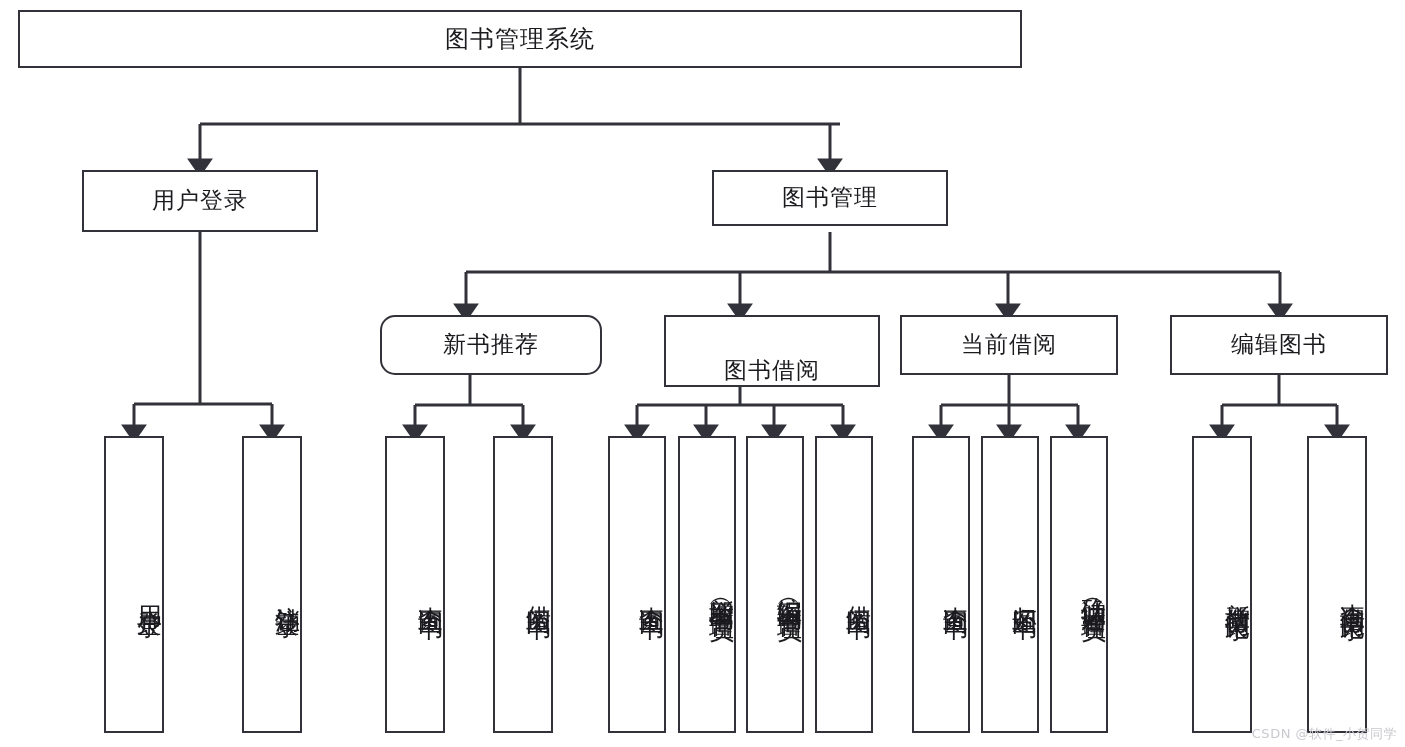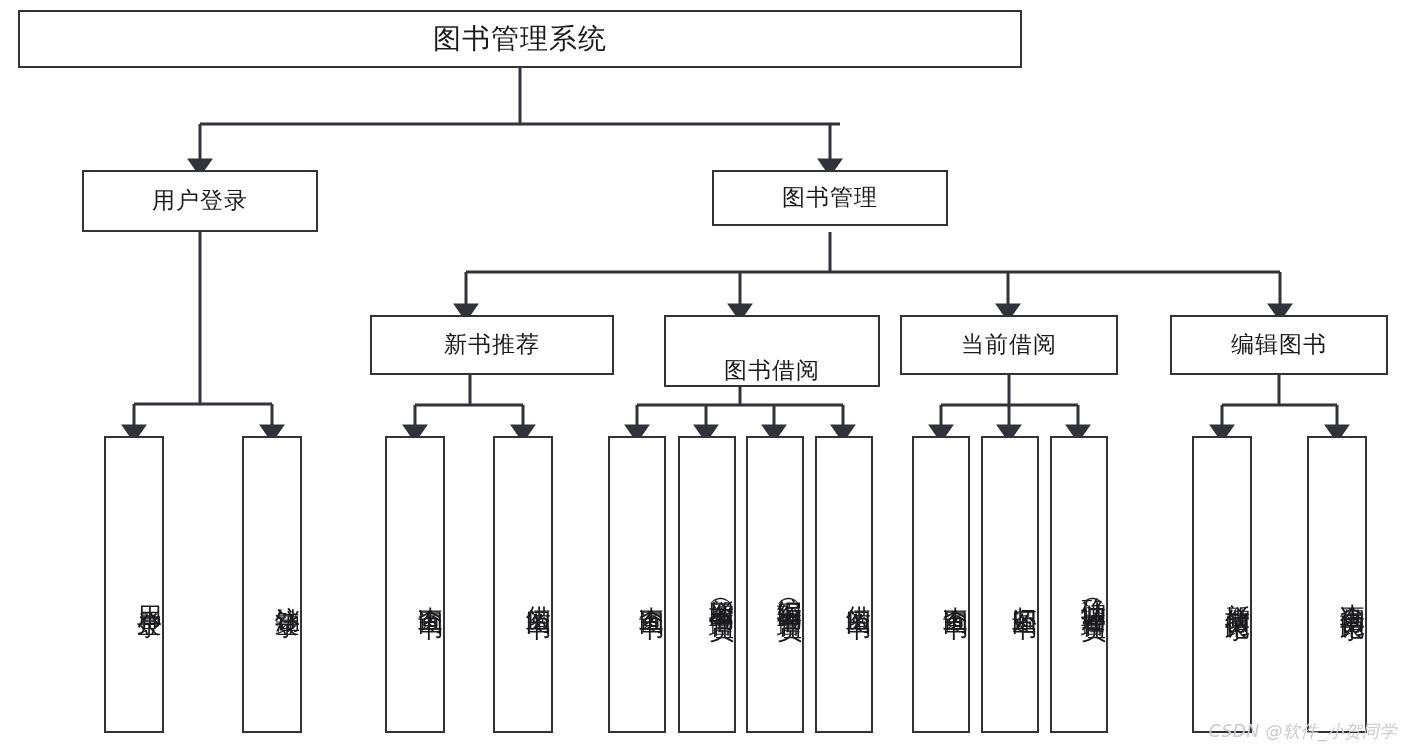--- a/index.html
+++ b/index.html
@@ -36,21 +36,21 @@
     justify-content: center;
     color: #1b1b1f;
     z-index: 2;
   }
   .node.horiz {
     font-size: 23px;
     letter-spacing: 1px;
     line-height: 1.2;
   }
   .node.root {
-    font-size: 28px;
+    font-size: 24px;
   }
   .node.vert {
     writing-mode: vertical-rl;
     text-orientation: upright;
     align-items: flex-start;
     justify-content: center;
     padding-top: 14px;
     font-size: 25px;
     letter-spacing: 3px;
     line-height: 1.05;
@@ -58,26 +58,25 @@
   .node.vert .vlabel {
     writing-mode: vertical-rl;
     text-orientation: upright;
     display: block;
     white-space: nowrap;
   }
   .watermark {
     position: absolute;
     right: 8px;
     bottom: 4px;
-    font-size: 17px;
+    font-size: 13px;
     color: #c9c9cf;
     letter-spacing: 0.5px;
     z-index: 5;
     white-space: nowrap;
-    font-style: italic;
   }
 </style>
 </head>
 <body>
 
 <div id="canvas">
 
   <svg id="wires" viewBox="0 0 1405 747" width="1405" height="747">
     <defs>
       <marker id="arrow" markerWidth="9" markerHeight="9" refX="1.2" refY="4.5" orient="auto" markerUnits="strokeWidth">
@@ -133,21 +132,21 @@
     <span>图书管理系统</span>
   </div>
 
   <div class="node horiz" style="left:82px; top:170px; width:236px; height:62px;">
     <span>用户登录</span>
   </div>
   <div class="node horiz" style="left:712px; top:170px; width:236px; height:56px;">
     <span>图书管理</span>
   </div>
 
-  <div class="node horiz" style="left:370px; top:315px; width:244px; height:60px;">
+  <div class="node horiz" style="left:380px; top:315px; width:222px; height:60px;border-radius:15px;">
     <span>新书推荐</span>
   </div>
   <div class="node horiz" style="left:664px; top:315px; width:216px; height:72px;align-items:flex-end;">
     <span>图书借阅</span>
   </div>
   <div class="node horiz" style="left:900px; top:315px; width:218px; height:60px;">
     <span>当前借阅</span>
   </div>
   <div class="node horiz" style="left:1170px; top:315px; width:218px; height:60px;">
     <span>编辑图书</span>

